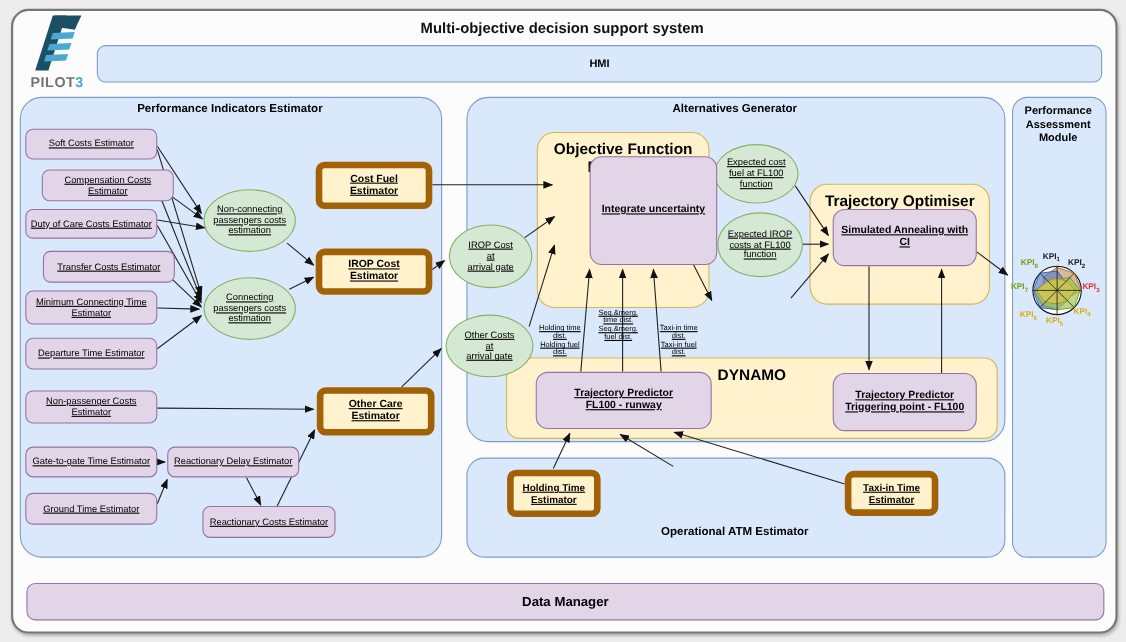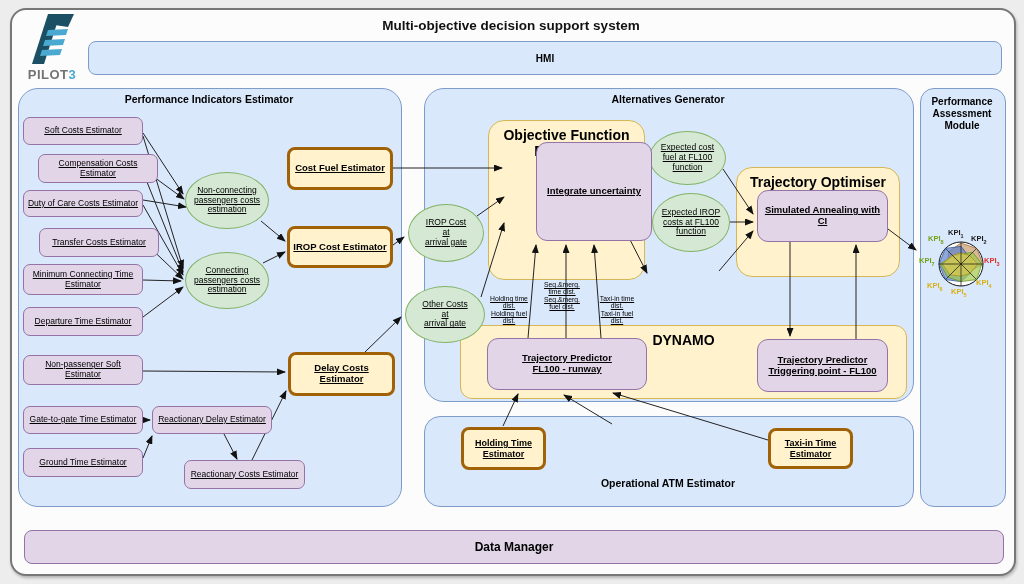--- a/index.html
+++ b/index.html
@@ -15,21 +15,21 @@
   #dm-bar{position:absolute;left:24px;top:530px;width:978px;height:32px;background:#e1d5e7;
           border:1px solid #9673a6;border-radius:8px;display:flex;align-items:center;justify-content:center;
           font-weight:bold;font-size:12px;}
   .panel-title{position:absolute;text-align:center;font-weight:bold;font-size:10.5px;line-height:1.22;color:#000;}
   .ycontainer{position:absolute;background:#fff2cc;border:1px solid #d6b656;border-radius:16px;}
   .ycontainer .clabel{position:absolute;left:0;top:6px;width:100%;text-align:center;font-weight:bold;font-size:14px;}
   .node{position:absolute;display:flex;align-items:center;justify-content:center;text-align:center;
         color:#000;white-space:pre-line;box-sizing:border-box;padding:2px 3px;line-height:1.15;}
   .purple{background:#e1d5e7;border:1px solid #9673a6;border-radius:7px;font-size:8.5px;}
   .purple-big{background:#e1d5e7;border:1px solid #9673a6;border-radius:11px;font-weight:bold;font-size:9.5px;}
-  .yellow{background:#fff2cc;border:3px solid #a16207;border-radius:8px;font-weight:bold;font-size:9px;}
+  .yellow{background:#fff2cc;border:6px solid #a16207;border-radius:8px;font-weight:bold;font-size:9px;}
   .green{background:#d5e8d4;border:1px solid #82b366;border-radius:50%;font-size:8.5px;}
   .dist{position:absolute;text-align:center;font-size:6.8px;line-height:1.1;color:#000;}
   #arrows{position:absolute;left:0;top:0;width:1024px;height:584px;pointer-events:none;z-index:5;}
   .node,.dist{z-index:6;text-decoration:underline;}
   .kpi{position:absolute;font-size:7.5px;font-weight:bold;z-index:7;}
   .kpi sub{font-size:5.5px;}
   #radar-svg{position:absolute;left:930px;top:233px;z-index:6;}
   #logo{position:absolute;left:16px;top:12px;width:72px;height:70px;}
   #logo-text{position:absolute;left:0;bottom:0;width:100%;text-align:center;font-weight:bold;font-size:13px;letter-spacing:.5px;}
   #logo-text .b1{color:#737373;} #logo-text .b2{color:#4aa9d0;}
@@ -125,40 +125,40 @@
       <line x1="768" y1="440" x2="613" y2="393"></line>
     </g>
   </svg>
 
   <div class="node purple" style="left:23px;top:117px;width:120px;height:28px;">Soft Costs Estimator</div>
   <div class="node purple" style="left:23px;top:154px;width:120px;height:29px;margin-left:15px;">Compensation Costs Estimator</div>
   <div class="node purple" style="left:23px;top:190px;width:120px;height:27px;">Duty of Care Costs Estimator</div>
   <div class="node purple" style="left:39px;top:228px;width:120px;height:29px;">Transfer Costs Estimator</div>
   <div class="node purple" style="left:23px;top:264px;width:120px;height:31px;">Minimum Connecting Time Estimator</div>
   <div class="node purple" style="left:23px;top:307px;width:120px;height:29px;">Departure Time Estimator</div>
-  <div class="node purple" style="left:23px;top:355px;width:120px;height:30px;">Non-passenger Soft Estimator</div>
+  <div class="node purple" style="left:23px;top:355px;width:120px;height:30px;">Non-passenger Costs Estimator</div>
   <div class="node purple" style="left:23px;top:406px;width:120px;height:28px;">Gate-to-gate Time Estimator</div>
   <div class="node purple" style="left:23px;top:448px;width:120px;height:29px;">Ground Time Estimator</div>
   <div class="node purple" style="left:152px;top:406px;width:120px;height:28px;">Reactionary Delay Estimator</div>
   <div class="node purple" style="left:184px;top:460px;width:121px;height:29px;">Reactionary Costs Estimator</div>
 
   <div class="node green" style="left:185px;top:172px;width:84px;height:57px;">Non-connecting passengers costs estimation</div>
   <div class="node green" style="left:185px;top:252px;width:84px;height:57px;">Connecting passengers costs estimation</div>
   <div class="node green" style="left:408px;top:204px;width:76px;height:58px;">IROP Cost
 at
 arrival gate</div>
   <div class="node green" style="left:405px;top:286px;width:80px;height:57px;">Other Costs
 at
 arrival gate</div>
   <div class="node green" style="left:649px;top:131px;width:77px;height:54px;">Expected cost fuel at FL100 function</div>
   <div class="node green" style="left:652px;top:193px;width:78px;height:59px;">Expected IROP costs at FL100 function</div>
 
   <div class="node yellow" style="left:287px;top:147px;width:106px;height:43px;font-size:9.5px;">Cost Fuel Estimator</div>
   <div class="node yellow" style="left:287px;top:226px;width:106px;height:42px;font-size:9.5px;">IROP Cost Estimator</div>
-  <div class="node yellow" style="left:288px;top:352px;width:107px;height:44px;font-size:9.5px;">Delay Costs Estimator</div>
+  <div class="node yellow" style="left:288px;top:352px;width:107px;height:44px;font-size:9.5px;">Other Care Estimator</div>
   <div class="node yellow" style="left:461px;top:427px;width:85px;height:43px;">Holding Time
 Estimator</div>
   <div class="node yellow" style="left:768px;top:428px;width:85px;height:41px;">Taxi-in Time
 Estimator</div>
 
   <div class="node purple-big" style="left:536px;top:142px;width:116px;height:99px;">Integrate uncertainty</div>
   <div class="node purple-big" style="left:757px;top:190px;width:131px;height:52px;">Simulated Annealing with CI</div>
   <div class="node purple-big" style="left:487px;top:338px;width:160px;height:52px;">Trajectory Predictor
 FL100 - runway</div>
   <div class="node purple-big" style="left:757px;top:339px;width:131px;height:53px;">Trajectory Predictor

